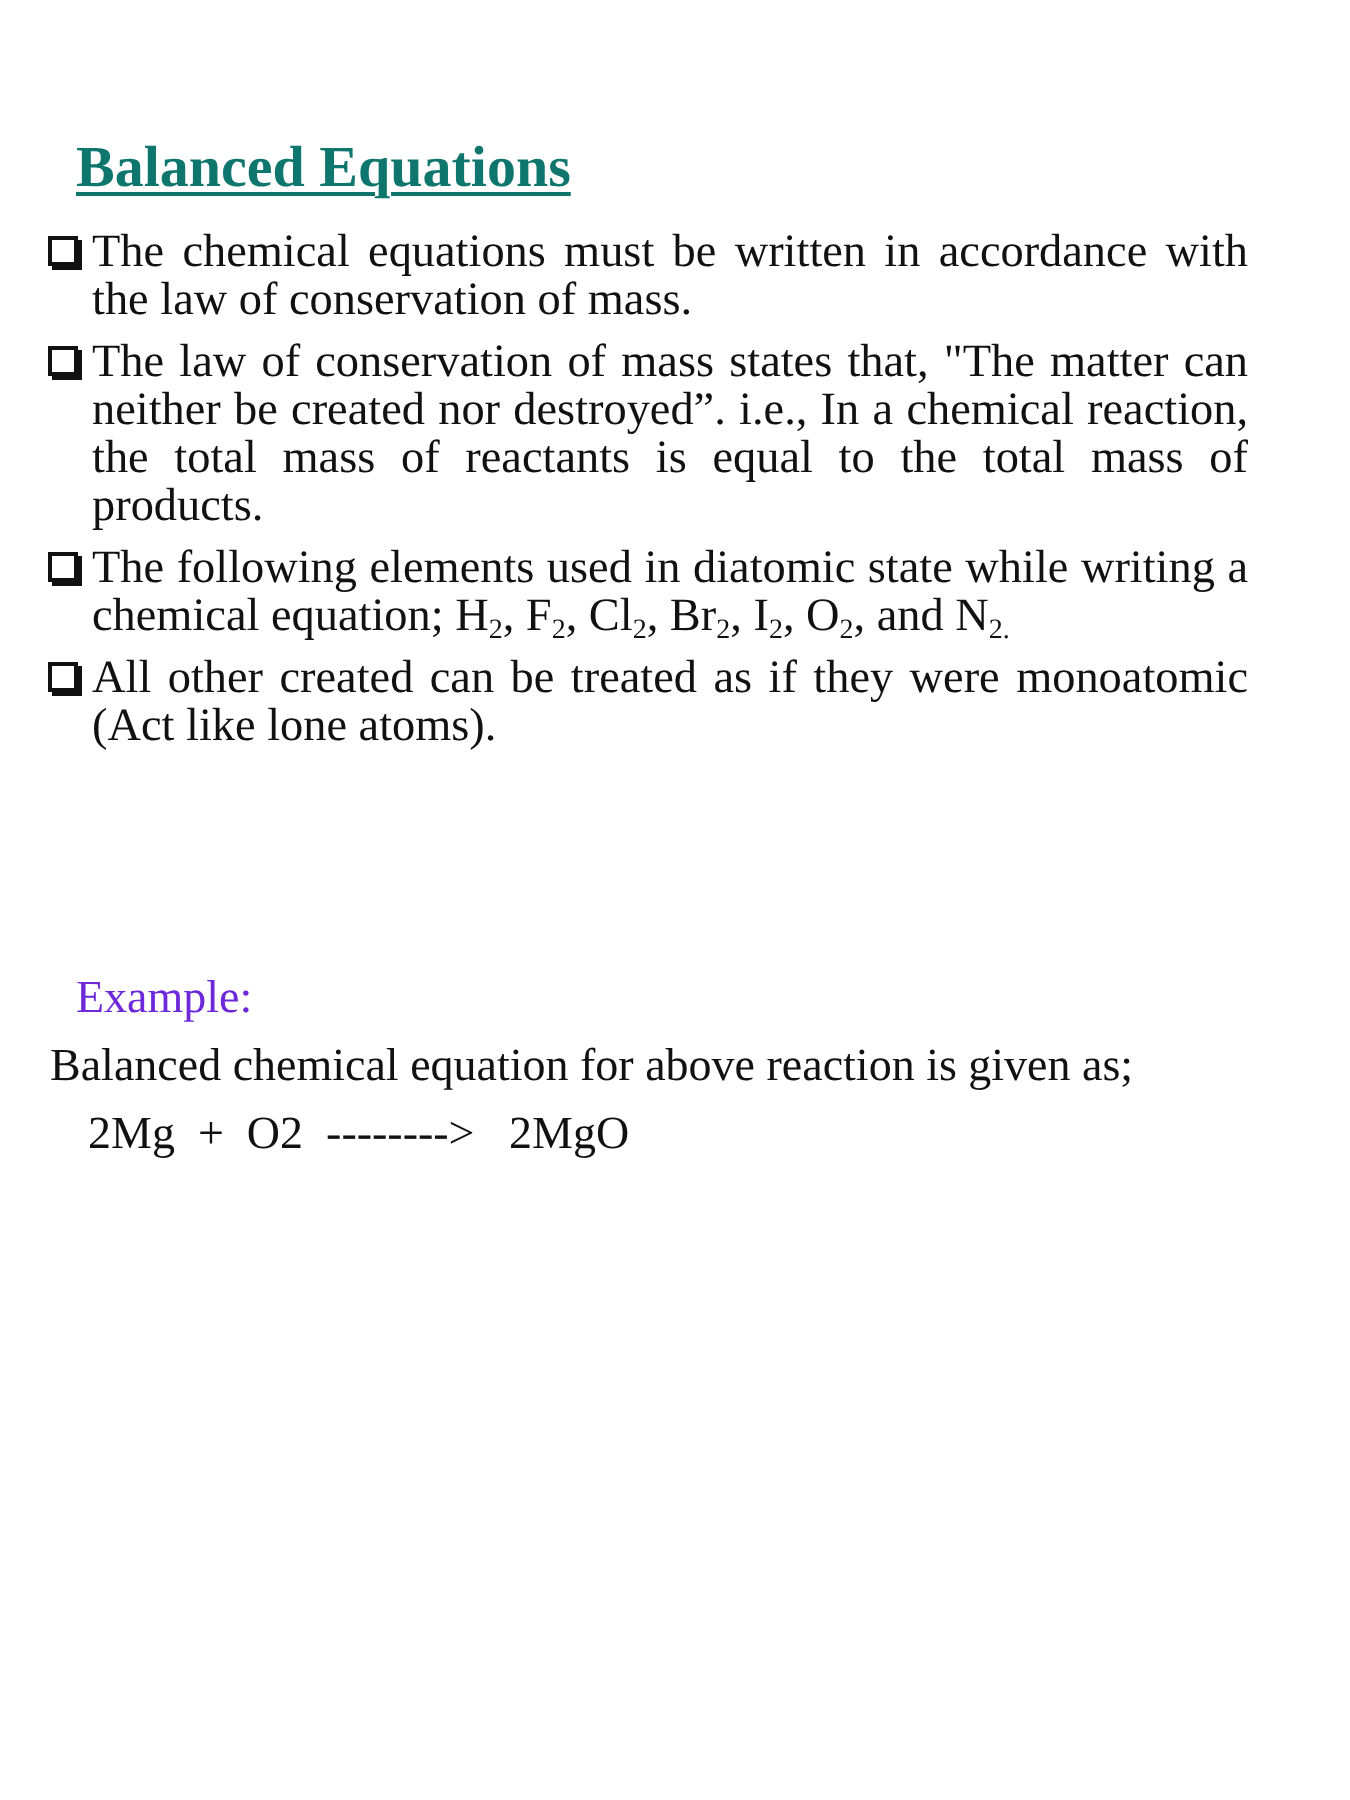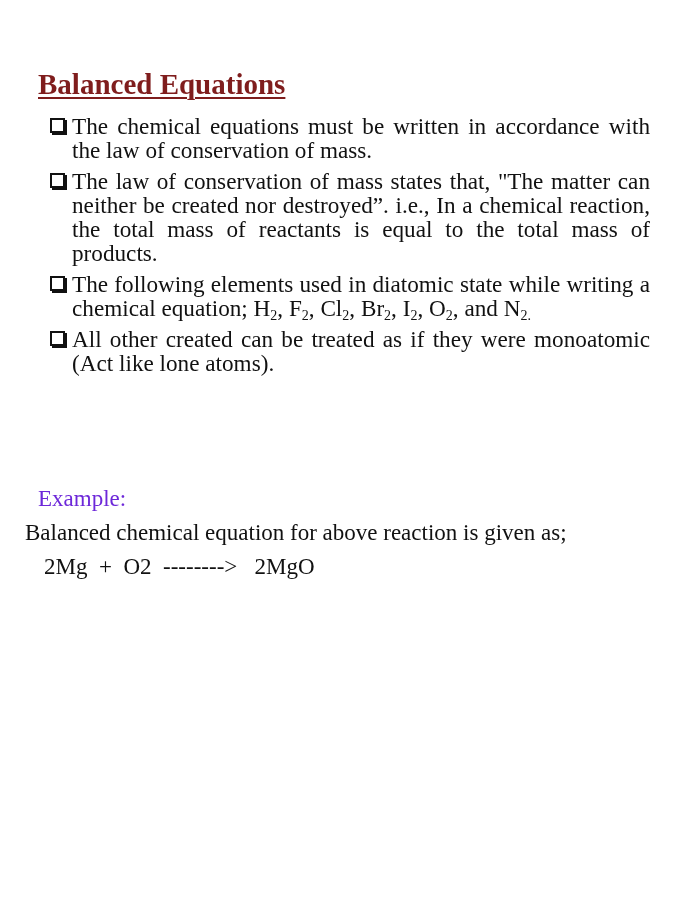--- a/index.html
+++ b/index.html
@@ -1,21 +1,21 @@
 <!DOCTYPE html>
 <html><head>
 <meta charset="utf-8">
 <style>
   html, body { margin: 0; padding: 0; background: #ffffff; }
   body { width: 675px; height: 900px; position: relative; overflow: hidden;
          font-family: "Liberation Serif", serif; color: #111111; }
   .title { position: absolute; left: 38px; top: 68px; font-size: 29px; font-weight: bold;
-           color: #7f1d1d; text-decoration: underline; text-decoration-thickness: 2px;
+           color: #0f766e; text-decoration: underline; text-decoration-thickness: 2px;
            text-underline-offset: 3px; letter-spacing: 0px; margin: 0; }
-  .bullets { position: absolute; left: 50px; top: 114px; width: 600px; margin: 0; padding: 0; list-style: none; }
+  .bullets { position: absolute; left: 24px; top: 114px; width: 600px; margin: 0; padding: 0; list-style: none; }
   .bullet { position: relative; padding-left: 22px; font-size: 23.2px; line-height: 24px;
             text-align: justify; text-align-last: left; margin: 0 0 7px 0; }
   .box { position: absolute; left: 0; top: 4px; width: 15px; height: 15px; border: 2px solid #111;
          box-sizing: border-box; box-shadow: 2px 2px 0 #111; background: #fff; }
   sub { font-size: 14px; vertical-align: -4px; line-height: 0; }
   .example { position: absolute; left: 38px; top: 486px; font-size: 23px; color: #6d28d9; margin: 0; }
   .line { position: absolute; left: 25px; top: 520px; font-size: 23px; margin: 0; }
   .equation { position: absolute; left: 44px; top: 554px; font-size: 23px; margin: 0; white-space: pre; }
 </style>
 </head>

